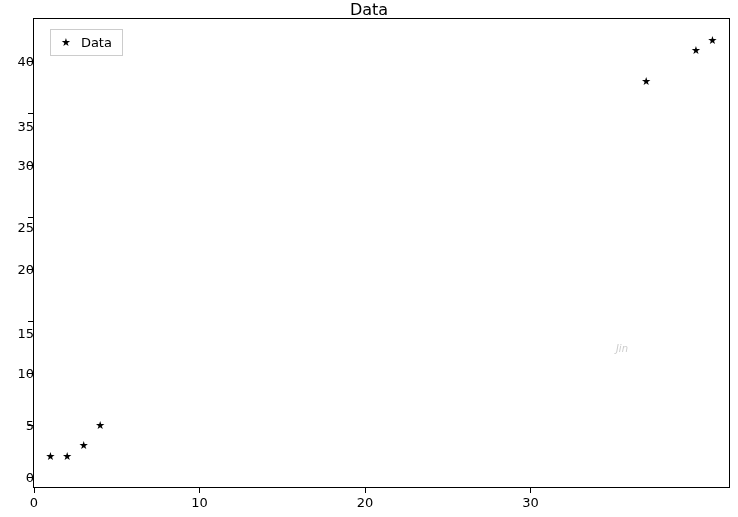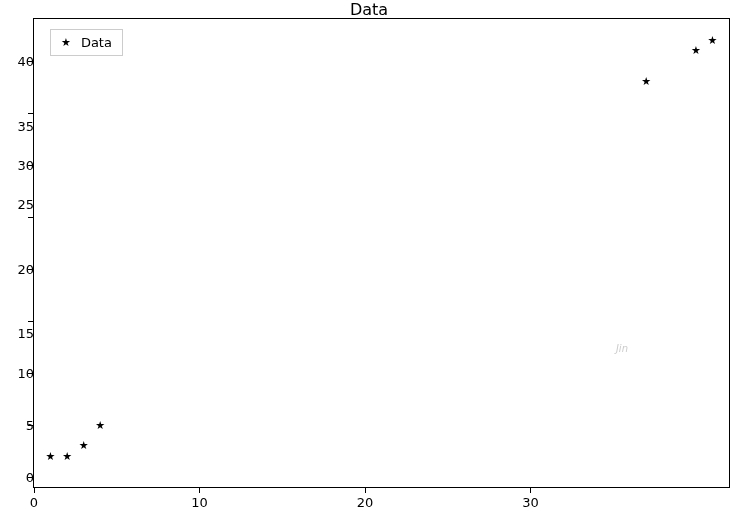--- a/index.html
+++ b/index.html
@@ -46,21 +46,21 @@
       <div class="yticklabel" style="top: 457.6px;">0</div>
       <div class="ytick" style="top: 405.6px;"></div>
       <div class="yticklabel" style="top: 405.6px;">5</div>
       <div class="ytick" style="top: 353.6px;"></div>
       <div class="yticklabel" style="top: 353.6px;">10</div>
       <div class="ytick" style="top: 301.6px;"></div>
       <div class="yticklabel" style="top: 314px;">15</div>
       <div class="ytick" style="top: 249.6px;"></div>
       <div class="yticklabel" style="top: 249.6px;">20</div>
       <div class="ytick" style="top: 197.6px;"></div>
-      <div class="yticklabel" style="top: 185px;">25</div>
+      <div class="yticklabel" style="top: 208px;">25</div>
       <div class="ytick" style="top: 145.6px;"></div>
       <div class="yticklabel" style="top: 145.6px;">30</div>
       <div class="ytick" style="top: 93.6px;"></div>
       <div class="yticklabel" style="top: 107px;">35</div>
       <div class="ytick" style="top: 41.6px;"></div>
       <div class="yticklabel" style="top: 41.6px;">40</div>
       <div class="point" style="left: 16.5476px; top: 436.8px;">★</div>
       <div class="point" style="left: 33.0952px; top: 436.8px;">★</div>
       <div class="point" style="left: 49.6429px; top: 426.4px;">★</div>
       <div class="point" style="left: 66.1905px; top: 405.6px;">★</div>

